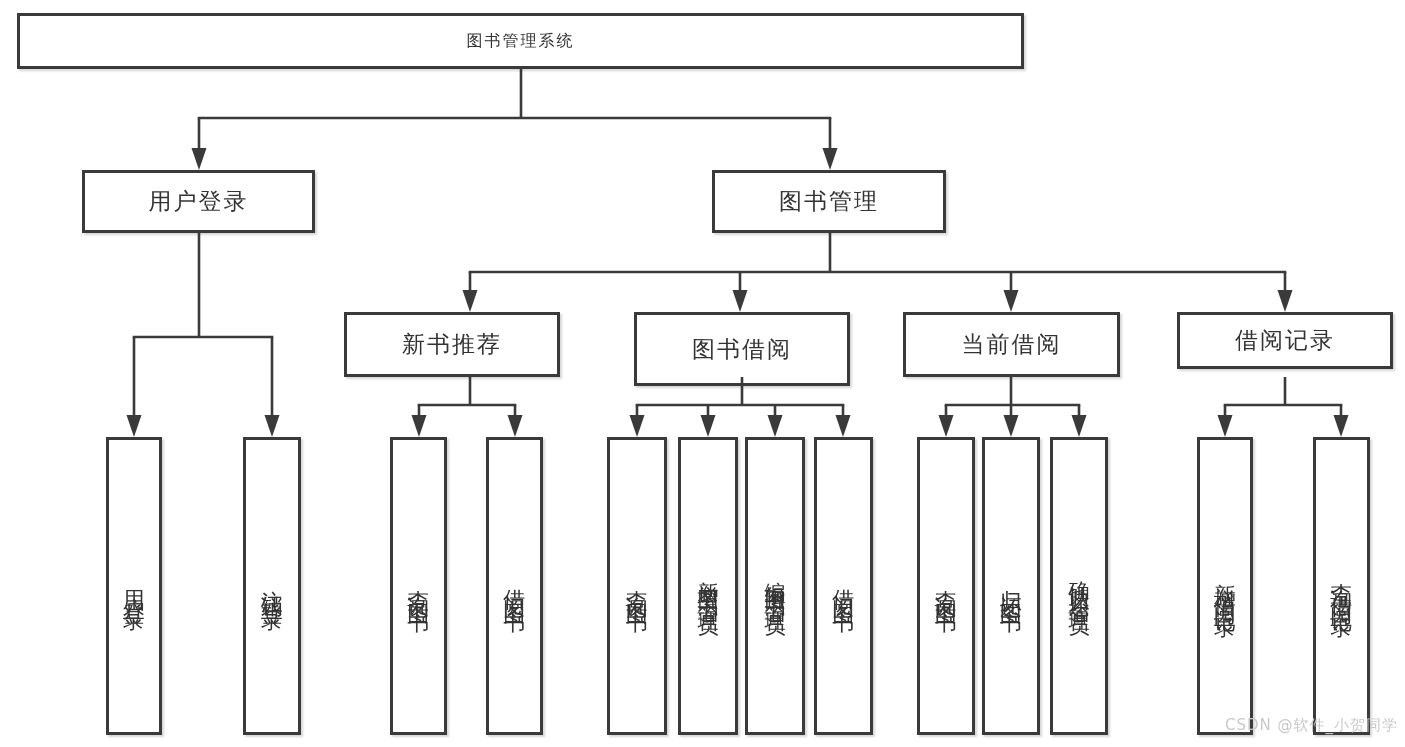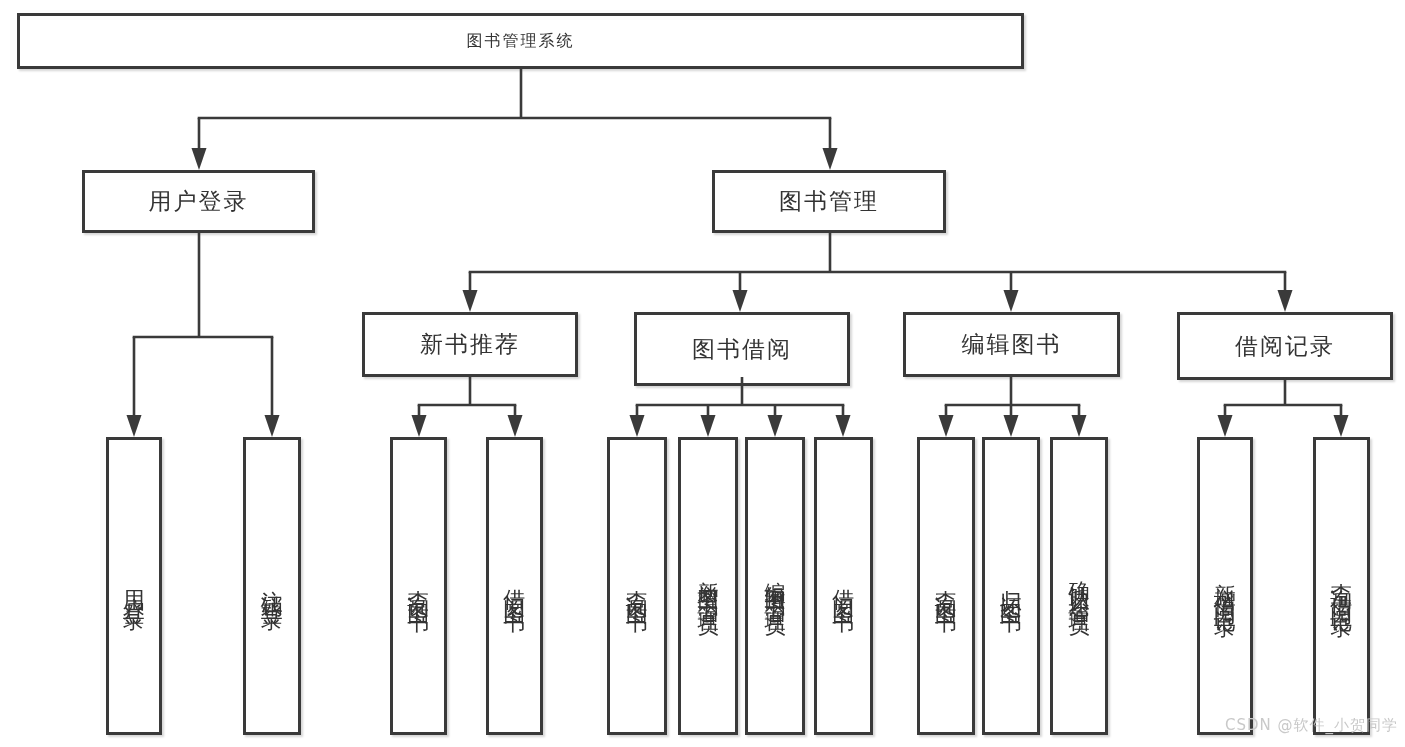--- a/index.html
+++ b/index.html
@@ -146,30 +146,30 @@
     <span>图书管理系统</span>
   </div>
 
   <div class="node node-branch" style="left:82px; top:170px; width:233px; height:63px;">
     <span>用户登录</span>
   </div>
   <div class="node node-branch" style="left:712px; top:170px; width:234px; height:63px;">
     <span>图书管理</span>
   </div>
 
-  <div class="node node-branch" style="left:362px; top:312px; width:216px; height:65px;">
+  <div class="node node-branch" style="left:344px; top:312px; width:216px; height:65px;">
     <span>新书推荐</span>
   </div>
   <div class="node node-branch" style="left:634px; top:312px; width:216px; height:74px;">
     <span>图书借阅</span>
   </div>
   <div class="node node-branch" style="left:903px; top:312px; width:217px; height:65px;">
-    <span>编辑图书</span>
-  </div>
-  <div class="node node-branch" style="left:1177px; top:312px; width:216px; height:68px;">
+    <span>当前借阅</span>
+  </div>
+  <div class="node node-branch" style="left:1177px; top:312px; width:216px; height:57px;">
     <span>借阅记录</span>
   </div>
 
   <div class="node leaf" style="left:106px; top:437px; width:56px; height:298px;">
     <span class="vtext">用户登录</span>
   </div>
   <div class="node leaf" style="left:243px; top:437px; width:58px; height:298px;">
     <span class="vtext">注销登录</span>
   </div>
 

